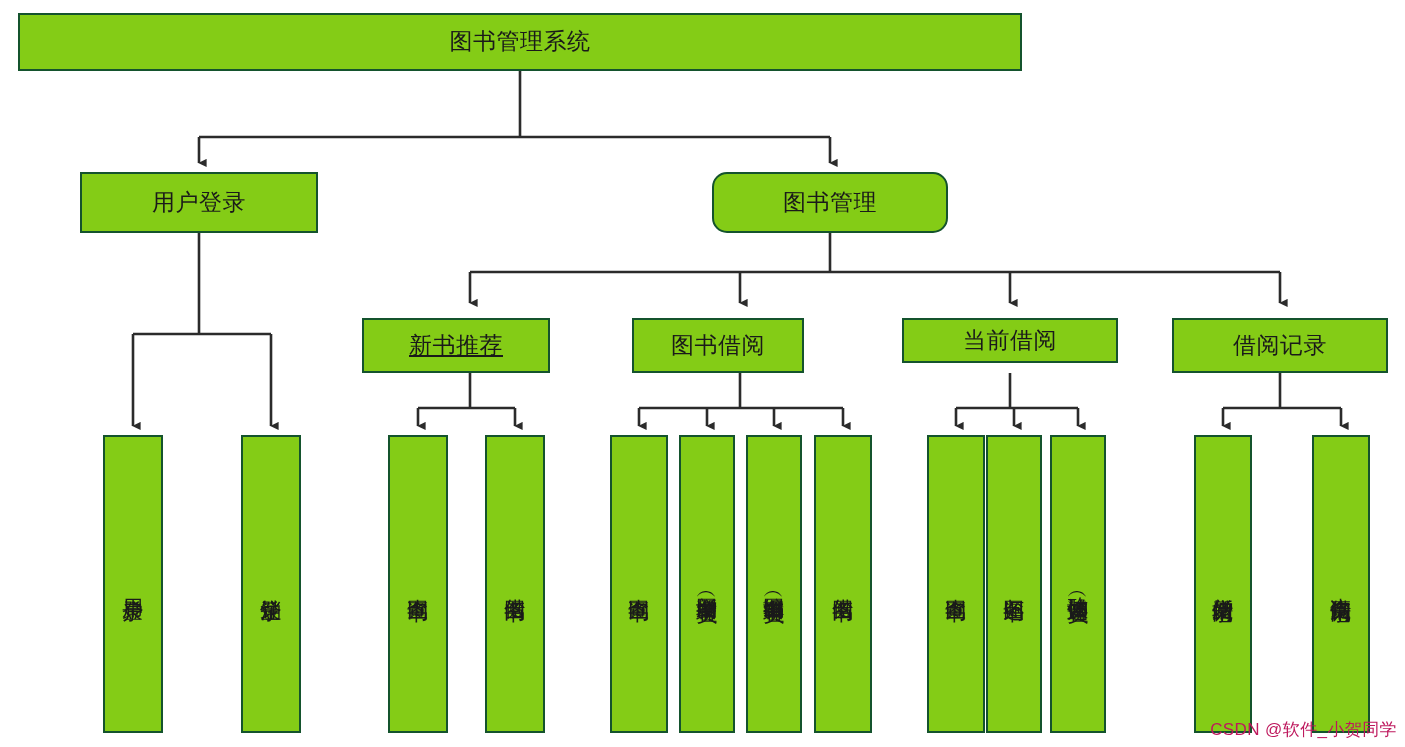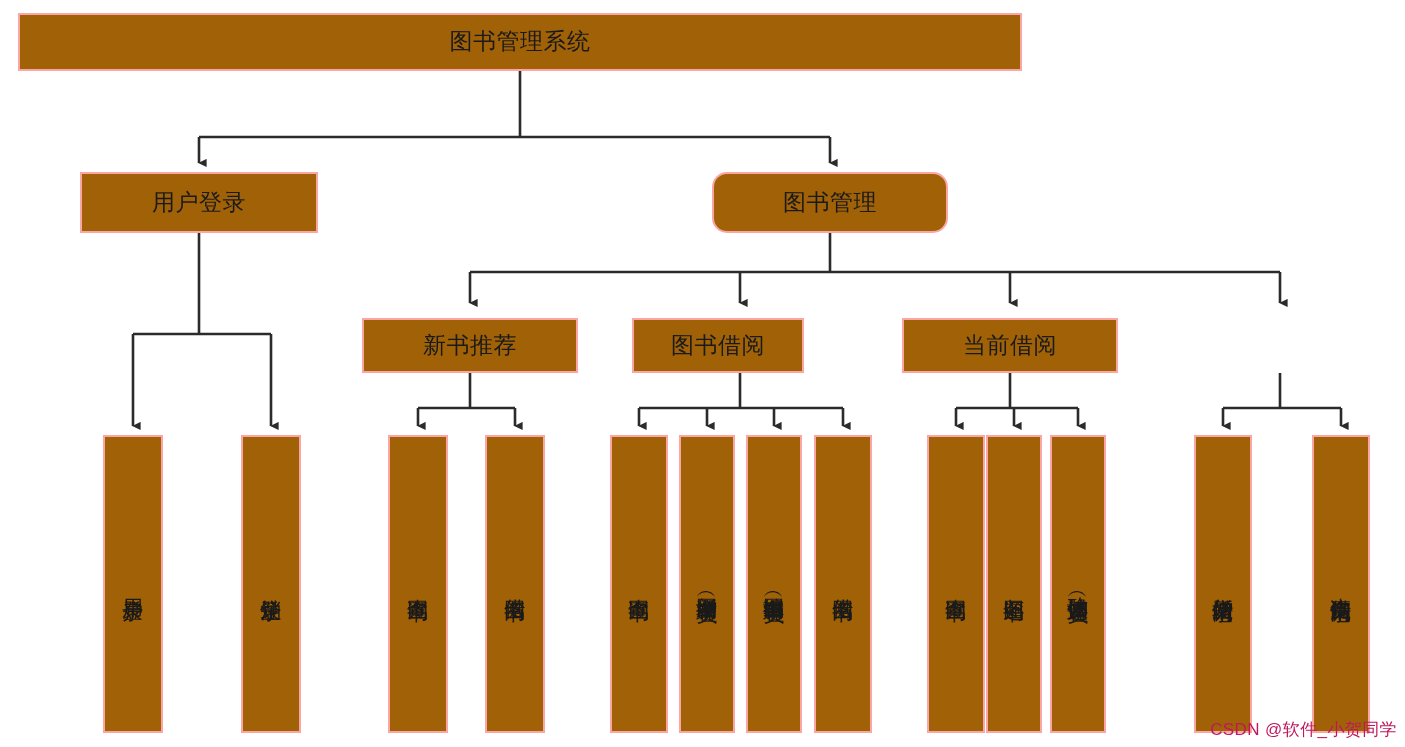--- a/index.html
+++ b/index.html
@@ -22,22 +22,22 @@
     position: absolute;
     left: 0;
     top: 0;
     width: 1405px;
     height: 747px;
     pointer-events: none;
   }
   .node {
     position: absolute;
     box-sizing: border-box;
-    border: 2px solid #fca5a5;
-    background: #a16207;
+    border: 2px solid #14532d;
+    background: #84cc16;
     display: flex;
     align-items: center;
     justify-content: center;
     color: #1a1a1a;
   }
   .node-h {
     font-size: 23px;
     letter-spacing: 0.5px;
     line-height: 1.1;
     white-space: nowrap;
@@ -123,26 +123,27 @@
       <path d="M 1341,408 L 1341,426" marker-end="url(#arrowhead)"></path>
     </g>
   </svg>
 
   <div class="node node-h node-root" style="left:18px; top:13px; width:1004px; height:58px;">图书管理系统</div>
 
   <div class="node node-h" style="left:80px; top:172px; width:238px; height:61px;">用户登录</div>
 
   <div class="node node-h" style="left:712px; top:172px; width:236px; height:61px;border-radius:15px;">图书管理</div>
 
-  <div class="node node-h" style="left:362px; top:318px; width:216px; height:55px;">新书推荐</div>
+  <div class="node node-h" style="left:362px; top:318px; width:188px; height:55px;text-decoration:underline;">新书推荐</div>
 
   <div class="node node-h" style="left:632px; top:318px; width:172px; height:55px;">图书借阅</div>
 
-  <div class="node node-h" style="left:902px; top:318px; width:216px; height:55px;">当前借阅</div>
+  <div class="node node-h" style="left:902px; top:318px; width:216px; height:45px;">当前借阅</div>
 
+  <div class="node node-h" style="left:1172px; top:318px; width:216px; height:55px;">借阅记录</div>
 
   <div class="node node-v leaf-box" style="left:103px; top:435px; width:60px; height:298px;">用户登录</div>
 
   <div class="node node-v leaf-box" style="left:241px; top:435px; width:60px; height:298px;">注销登录</div>
 
   <div class="node node-v leaf-box" style="left:388px; top:435px; width:60px; height:298px;">查询图书</div>
 
   <div class="node node-v leaf-box" style="left:485px; top:435px; width:60px; height:298px;">借阅图书</div>
 
   <div class="node node-v leaf-box" style="left:610px; top:435px; width:58px; height:298px;">查询图书</div>

